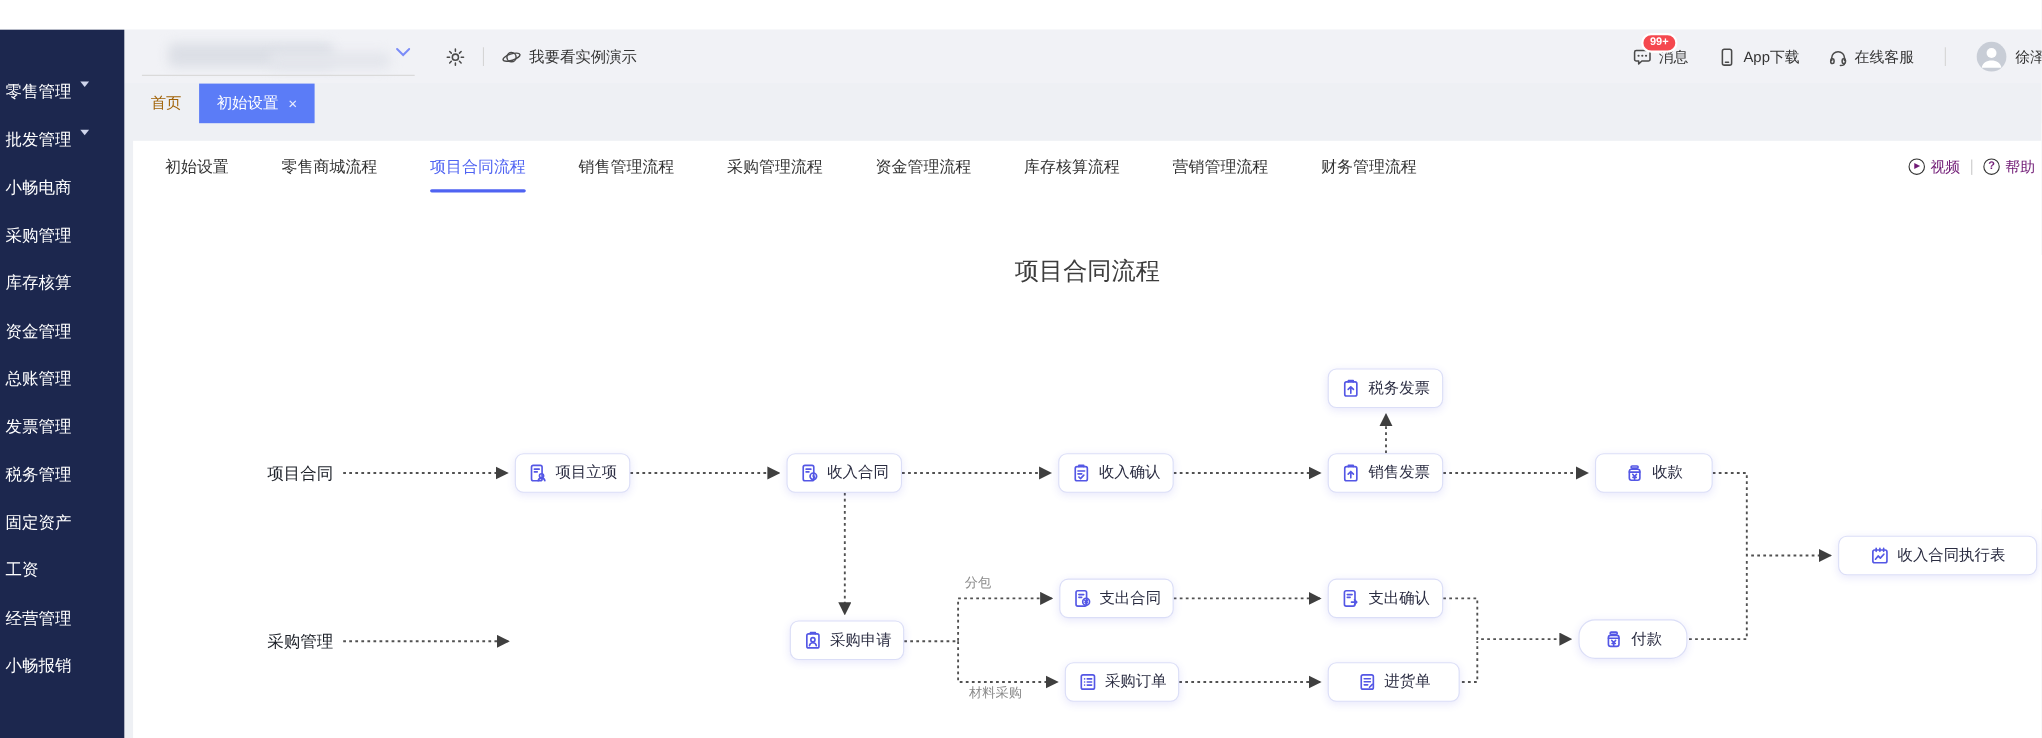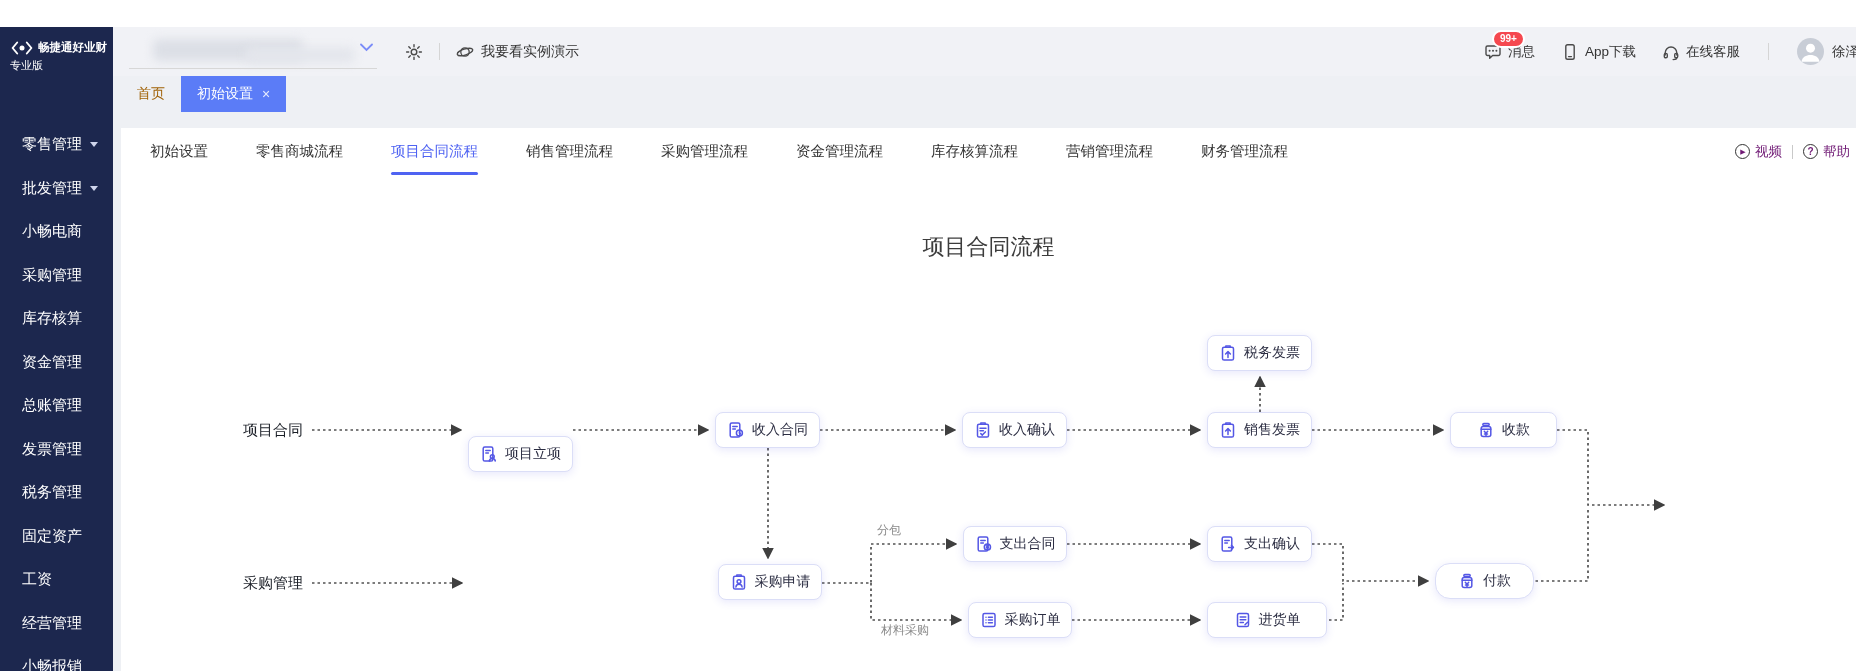--- a/index.html
+++ b/index.html
@@ -37,21 +37,21 @@
   .wtab.active{background:var(--tabActive);color:#fff;}
   .wtab .close{font-size:14px;opacity:.85;cursor:pointer;}
 
   
   .sidebar{position:absolute;left:0;top:27px;bottom:0;width:113px;background:var(--sidebar);z-index:3;}
   .logo-area{position:relative;height:49px;}
   .logo-mark{position:absolute;left:9px;top:8px;}
   .logo-title{position:absolute;left:38px;top:13px;font-size:11.5px;font-weight:bold;color:#fff;white-space:nowrap;}
   .logo-sub{position:absolute;left:10px;top:31px;font-size:11px;color:#fff;}
   .side-menu{padding-top:47px;}
-  .side-item{height:43.5px;display:flex;align-items:center;padding-left:22px;color:#fff;font-size:15px;font-weight:500;cursor:pointer;gap:8px;}
+  .side-item{height:43.5px;display:flex;align-items:flex-start;padding-left:5px;color:#fff;font-size:15px;font-weight:500;cursor:pointer;gap:8px;}
   .caret{width:0;height:0;border-left:4.5px solid transparent;border-right:4.5px solid transparent;border-top:5.5px solid #cfd5ec;}
 
   
   .panel{position:absolute;left:121px;top:128px;right:0;bottom:0;background:#fff;z-index:1;}
   .page-tabs{position:relative;height:47px;display:flex;align-items:center;gap:48px;padding-left:29px;}
   .ptab{position:relative;height:100%;display:flex;align-items:center;font-size:14.5px;color:#333;cursor:pointer;white-space:nowrap;}
   .ptab.active{color:var(--accent);}
   .ptab.active::after{content:"";position:absolute;left:0;right:0;bottom:0;height:3px;border-radius:2px;background:var(--accent);}
   .tab-right{position:absolute;right:6px;top:0;height:100%;display:flex;align-items:center;font-size:13.5px;color:#701a75;}
   .circ-icon{width:15px;height:15px;border:1.4px solid #333;border-radius:50%;display:flex;align-items:center;justify-content:center;margin-right:5px;flex:none;}
@@ -148,30 +148,20 @@
         <span>首页</span>
       </div>
       <div class="wtab active">
         <span>初始设置</span>
         <span class="close">×</span>
       </div>
     </div>
 </div>
 
 <aside class="sidebar">
-  <div class="logo-area">
-    <span class="logo-mark">
-      <svg width="26" height="26" viewBox="0 0 26 26" fill="none" stroke="#fff" stroke-width="1.9" stroke-linecap="round" stroke-linejoin="round">
-          <path d="M8.2 7.5L3.6 13l4.6 5.5M17.8 7.5l4.6 5.5-4.6 5.5"></path>
-          <circle cx="13" cy="13" r="2.5" fill="#fff" stroke="none"></circle>
-        </svg>
-    </span>
-    <span class="logo-title">畅捷通好业财</span>
-    <span class="logo-sub">专业版</span>
-  </div>
   <nav class="side-menu" id="side-menu">
       <div class="side-item">
         <span>零售管理</span>
         <span class="caret"></span>
       </div>
       <div class="side-item">
         <span>批发管理</span>
         <span class="caret"></span>
       </div>
       <div class="side-item">
@@ -263,21 +253,21 @@
         <path class="edge" d="M1312 544L1343 544L1343 581L1428 581" marker-end="url(#arrowhead)"></path>
         <path class="edge" d="M1307 620L1343 620L1343 583"></path>
         <path class="edge" d="M1557 430L1588 430L1588 505L1664 505" marker-end="url(#arrowhead)"></path>
         <path class="edge" d="M1530 581L1588 581L1588 507"></path>
       </g>
   </svg>
 <div class="row-label" style="left: 243px; top: 421px;">项目合同</div>
     <div class="row-label" style="left: 243px; top: 574px;">采购管理</div>
     <div class="edge-label" style="left: 877px; top: 522px;">分包</div>
     <div class="edge-label" style="left: 881px; top: 622px;">材料采购</div>
-    <div class="node" style="left: 468px; top: 412px; width: 105px; margin-top: 24px;">
+    <div class="node" style="left: 468px; top: 412px; width: 105px;">
       <span class="nicon">
         <svg viewBox="0 0 18 18" fill="none" stroke="currentColor" stroke-width="1.5" stroke-linecap="round" stroke-linejoin="round">
           <rect x="3.2" y="2" width="9.6" height="14" rx="1.6"></rect>
           <path d="M5.8 5.5h4.4M5.8 8h2.6"></path>
           <circle cx="12.3" cy="11.6" r="1.9"></circle>
           <path d="M9.3 16c.3-1.6 1.5-2.4 3-2.4s2.7.8 3 2.4"></path>
         </svg>
       </span>
       <span>项目立项</span>
     </div>
@@ -327,20 +317,30 @@
     <div class="node" style="left: 1207px; top: 335px; width: 105px;">
       <span class="nicon">
         <svg viewBox="0 0 18 18" fill="none" stroke="currentColor" stroke-width="1.5" stroke-linecap="round" stroke-linejoin="round">
           <rect x="3.5" y="3.2" width="11" height="12.8" rx="1.6"></rect>
           <path d="M6.8 3.2V2h4.4v1.2"></path>
           <path d="M9 13.4V7.8M6.6 10L9 7.6l2.4 2.4"></path>
         </svg>
       </span>
       <span>税务发票</span>
     </div>
+    <div class="node" style="left: 1671px; top: 487px; width: 181px;">
+      <span class="nicon">
+        <svg viewBox="0 0 18 18" fill="none" stroke="currentColor" stroke-width="1.5" stroke-linecap="round" stroke-linejoin="round">
+          <rect x="2.6" y="4" width="12.8" height="11.6" rx="1.6"></rect>
+          <path d="M5.6 2.4v2.8M9 2.4v2.8M12.4 2.4v2.8"></path>
+          <path d="M5 12.4l2.4-3 2 2 3.2-3.6"></path>
+        </svg>
+      </span>
+      <span>收入合同执行表</span>
+    </div>
     <div class="node" style="left: 718px; top: 564px; width: 104px;">
       <span class="nicon">
         <svg viewBox="0 0 18 18" fill="none" stroke="currentColor" stroke-width="1.5" stroke-linecap="round" stroke-linejoin="round">
           <rect x="3.5" y="3.2" width="11" height="12.8" rx="1.6"></rect>
           <path d="M6.8 3.2V2h4.4v1.2"></path>
           <circle cx="9" cy="8.6" r="1.9"></circle>
           <path d="M5.9 14c.3-1.8 1.6-2.7 3.1-2.7s2.8.9 3.1 2.7"></path>
         </svg>
       </span>
       <span>采购申请</span>

